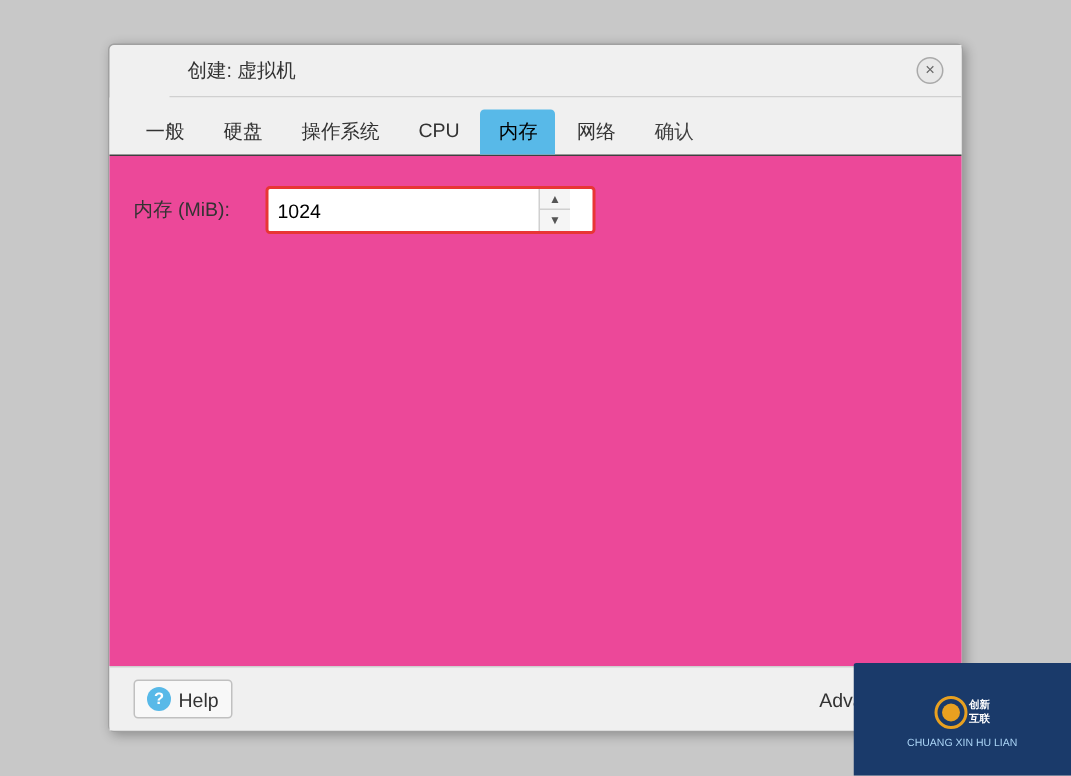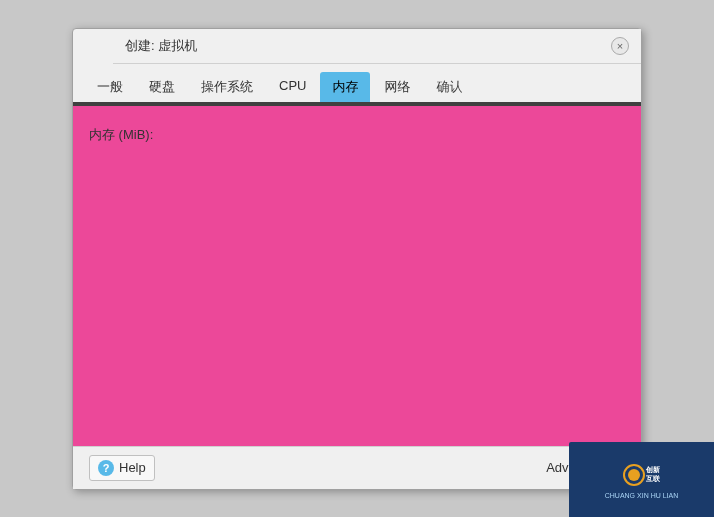--- a/index.html
+++ b/index.html
@@ -54,21 +54,21 @@
       justify-content: center;
       cursor: pointer;
       font-size: 11px;
       color: #666;
     }
 
     .tabs {
       display: flex;
       padding: 8px 12px 0 12px;
       background: #f0f0f0;
-      border-bottom: 4px solid #404040;
+      border-bottom: 1px solid #404040;
       gap: 2px;
     }
 
     .tab {
       padding: 6px 12px;
       font-size: 13px;
       color: #333;
       cursor: pointer;
       border-radius: 3px 3px 0 0;
       background: transparent;
@@ -211,20 +211,27 @@
     <div class="tab">操作系统</div>
     <div class="tab">CPU</div>
     <div class="tab active">内存</div>
     <div class="tab">网络</div>
     <div class="tab disabled">确认</div>
   </div>
 
   <div class="dialog-content">
     <div class="form-row">
       <label class="form-label">内存 (MiB):</label>
+      <div class="memory-input-wrapper">
+        <input class="memory-input" type="text" value="1024" style="">
+        <div class="spinner-btns">
+          <button class="spinner-btn">▲</button>
+          <button class="spinner-btn">▼</button>
+        </div>
+      </div>
     </div>
   </div>
 
   <div class="dialog-footer">
     <div class="help-btn">
       <div class="help-icon">?</div>
       <span>Help</span>
     </div>
     <div class="footer-right">
       <span class="advanced-label">Advanced</span>

